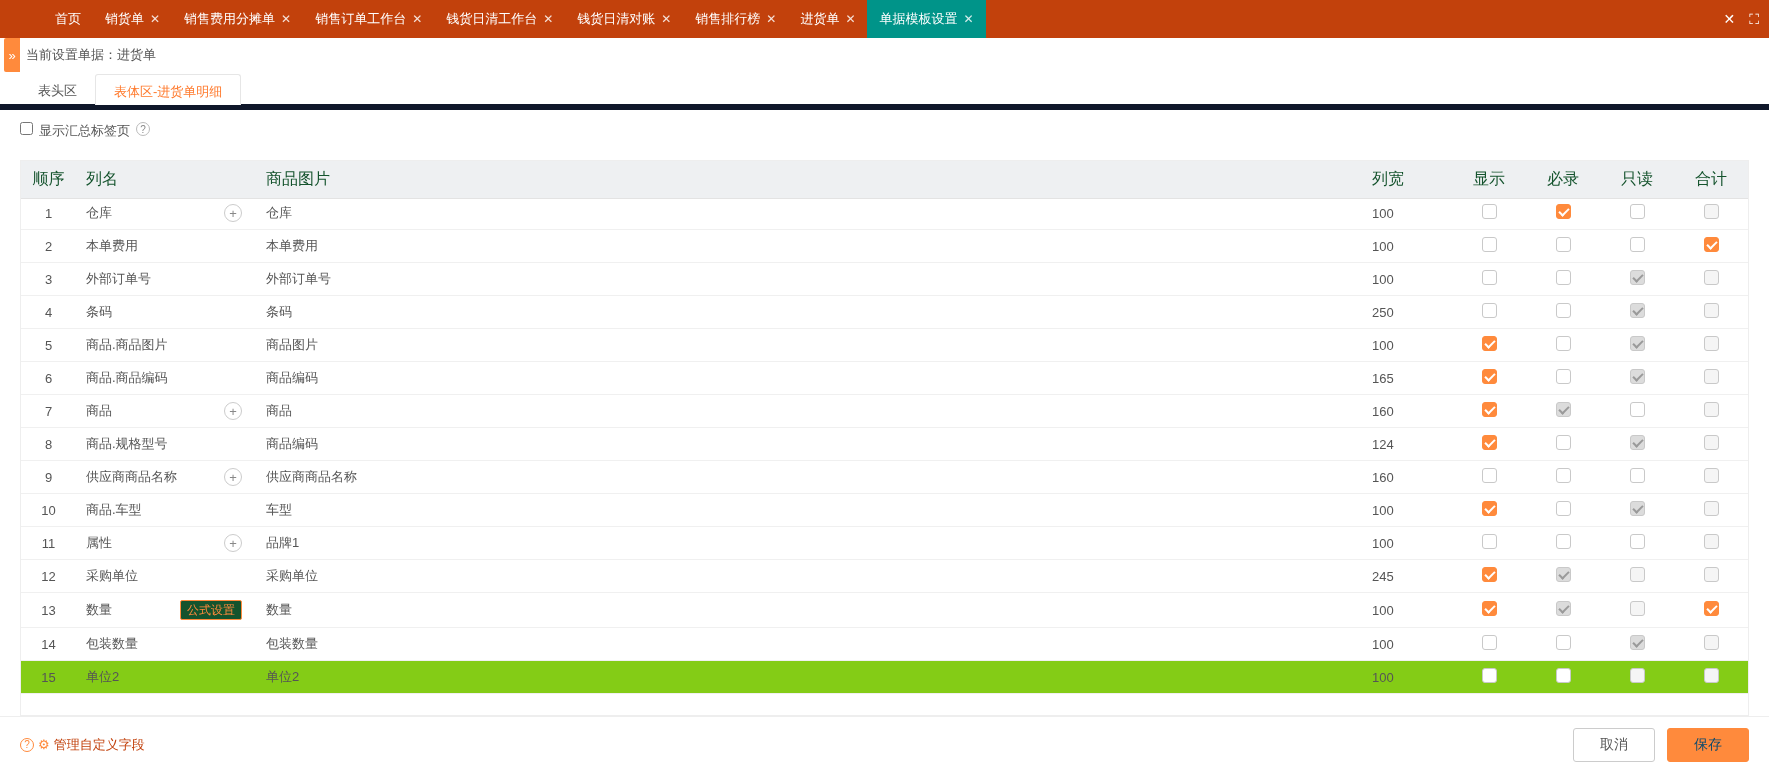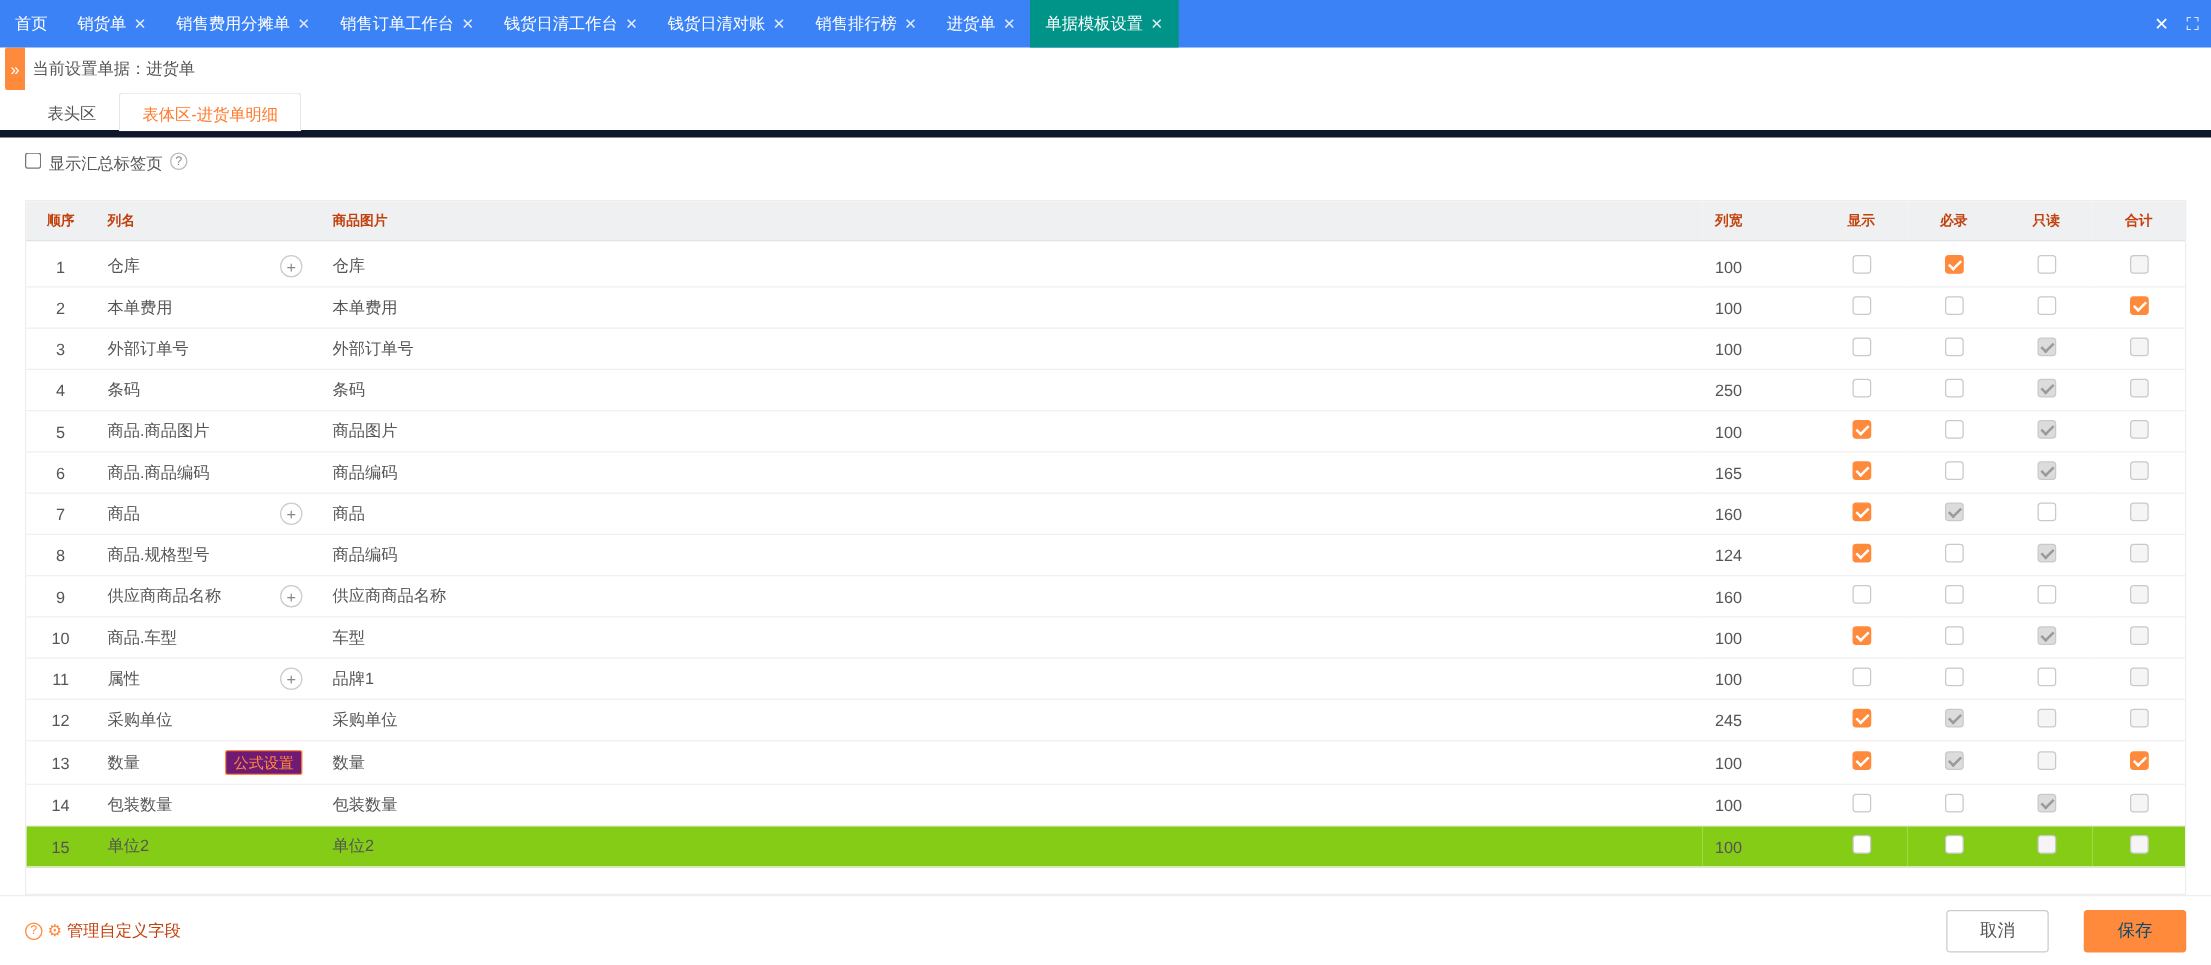--- a/index.html
+++ b/index.html
@@ -1,19 +1,19 @@
 <!DOCTYPE html>
 <html><head>
 <meta charset="utf-8">
 <style>
 * { box-sizing: border-box; margin: 0; padding: 0; }
 body { font-family: "Microsoft YaHei", Arial, sans-serif; font-size: 13px; color: #333; background: #fff; }
 
 
-.topbar { background: #3b82f6; height: 38px; display: flex; align-items: stretch; color: #fff; position: relative; }
+.topbar { background: #c2410c; height: 38px; display: flex; align-items: stretch; color: #fff; position: relative; padding-left: 43px; }
 .topbar .tab { display: flex; align-items: center; padding: 0 12px; cursor: pointer; font-size: 13px; white-space: nowrap; }
 .topbar .tab.active { background: #009489; }
 .topbar .tab .close { margin-left: 6px; font-size: 12px; opacity: .85; }
 .topbar .right-icons { margin-left: auto; display: flex; align-items: center; padding-right: 10px; gap: 14px; }
 .topbar .right-icons span { cursor: pointer; font-size: 14px; }
 
 
 .curbar { display: flex; align-items: center; height: 34px; padding: 0 10px 0 4px; font-size: 13px; color: #555; }
 .curbar .arrow { width: 16px; height: 34px; display: flex; align-items: center; justify-content: center; color: #fff; background: #ff8a3c; font-size: 13px; margin-right: 6px; border-radius: 2px 0 0 2px; }
 
@@ -22,50 +22,50 @@
 .inner-tabs .itab { padding: 8px 18px; color: #555; cursor: pointer; }
 .inner-tabs .itab.active { color: #ff7a2d; border: 1px solid #e6e6e6; border-bottom: 1px solid #fff; margin-bottom: -1px; border-radius: 3px 3px 0 0; background: #fff; }
 
 
 .summary-row { display: flex; align-items: flex-start; padding: 12px 20px 10px; font-size: 13px; color: #555; gap: 6px; }
 .summary-row .help { width: 14px; height: 14px; border: 1px solid #bbb; border-radius: 50%; font-size: 10px; display: inline-flex; align-items: center; justify-content: center; color: #888; }
 
 
 .table-wrap { position: absolute; left: 20px; right: 20px; top: 160px; bottom: 56px; overflow: hidden; border: 1px solid #eee; }
 .grid { width: 100%; border-collapse: collapse; table-layout: fixed; }
-.grid th { background: #eef0f2; font-weight: bold; color: #c2410c; text-align: left; padding: 8px 10px; border-bottom: 1px solid #e3e3e3; font-size: 11px; }
+.grid th { background: #eef0f2; font-weight: normal; color: #14532d; text-align: left; padding: 8px 10px; border-bottom: 1px solid #e3e3e3; font-size: 16px; }
 .grid td { padding: 7px 10px; border-bottom: 1px solid #f0f0f0; font-size: 13px; color: #555; vertical-align: middle; }
 .grid tbody tr.hover { background: #84cc16; }
 .col-seq { width: 55px; text-align: center; }
 .col-name { width: 180px; }
 .col-disp { }
 .col-width { width: 90px; }
 .col-chk { width: 74px; text-align: center; }
 .grid td.col-seq, .grid th.col-seq { text-align: center; }
 .grid td.col-chk, .grid th.col-chk { text-align: center; }
 .name-cell { position: relative; display: flex; align-items: center; }
 .plus-btn { width: 18px; height: 18px; border: 1px solid #ccc; border-radius: 50%; display: inline-flex; align-items: center; justify-content: center; font-size: 13px; color: #888; margin-left: auto; margin-right: 4px; cursor: pointer; background: #fff; }
-.formula-btn { border: 1px solid #ff8a3c; color: #ff8a3c; font-size: 12px; padding: 0 6px; height: 20px; line-height: 18px; border-radius: 2px; margin-left: auto; margin-right: 4px; cursor: pointer; background: #701a75; }
+.formula-btn { border: 1px solid #ff8a3c; color: #ff8a3c; font-size: 12px; padding: 0 6px; height: 20px; line-height: 18px; border-radius: 2px; margin-left: auto; margin-right: 4px; cursor: pointer; background: #14532d; }
 
 .chk { width: 15px; height: 15px; border: 1px solid #c9c9c9; border-radius: 3px; display: inline-block; position: relative; background: #fff; }
 .chk.on { background: #ff8a3c; border-color: #ff8a3c; }
 .chk.on::after { content: ""; position: absolute; left: 4px; top: 1px; width: 4px; height: 8px; border: solid #fff; border-width: 0 2px 2px 0; transform: rotate(45deg); }
 .chk.dis { background: #f5f5f5; }
 .chk.dis.on { background: #dcdcdc; border-color: #c9c9c9; }
 .chk.dis.on::after { border-color: #9a9a9a; }
 
 .scroll-body { position: absolute; top: 36px; left: 0; right: 0; bottom: 0; overflow-y: auto; }
 .header-fixed { position: absolute; top: 0; left: 0; right: 0; }
 
 
 .footer { position: fixed; left: 0; right: 0; bottom: 0; height: 56px; background: #fff; border-top: 1px solid #eee; display: flex; align-items: center; padding: 0 20px; }
 .footer .left { display: flex; align-items: center; gap: 4px; color: #ff8a3c; font-size: 13px; }
 .footer .left .q { width: 14px; height: 14px; border: 1px solid #ff8a3c; border-radius: 50%; font-size: 10px; display: inline-flex; align-items: center; justify-content: center; }
 .footer .left .gear { font-size: 13px; }
-.footer .btns { margin-left: auto; display: flex; gap: 28px; }
+.footer .btns { margin-left: auto; display: flex; gap: 12px; }
 .footer button { height: 34px; padding: 0 26px; font-size: 14px; border-radius: 3px; cursor: pointer; }
 .btn-cancel { background: #fff; border: 1px solid #ccc; color: #555; }
 .btn-save { background: #ff8a3c; border: 1px solid #ff8a3c; color: #0c4a6e; }
 
 
 .scroll-body::-webkit-scrollbar { width: 10px; }
 .scroll-body::-webkit-scrollbar-thumb { background: #c9c9c9; border-radius: 5px; }
 </style>
 </head>
 <body>

